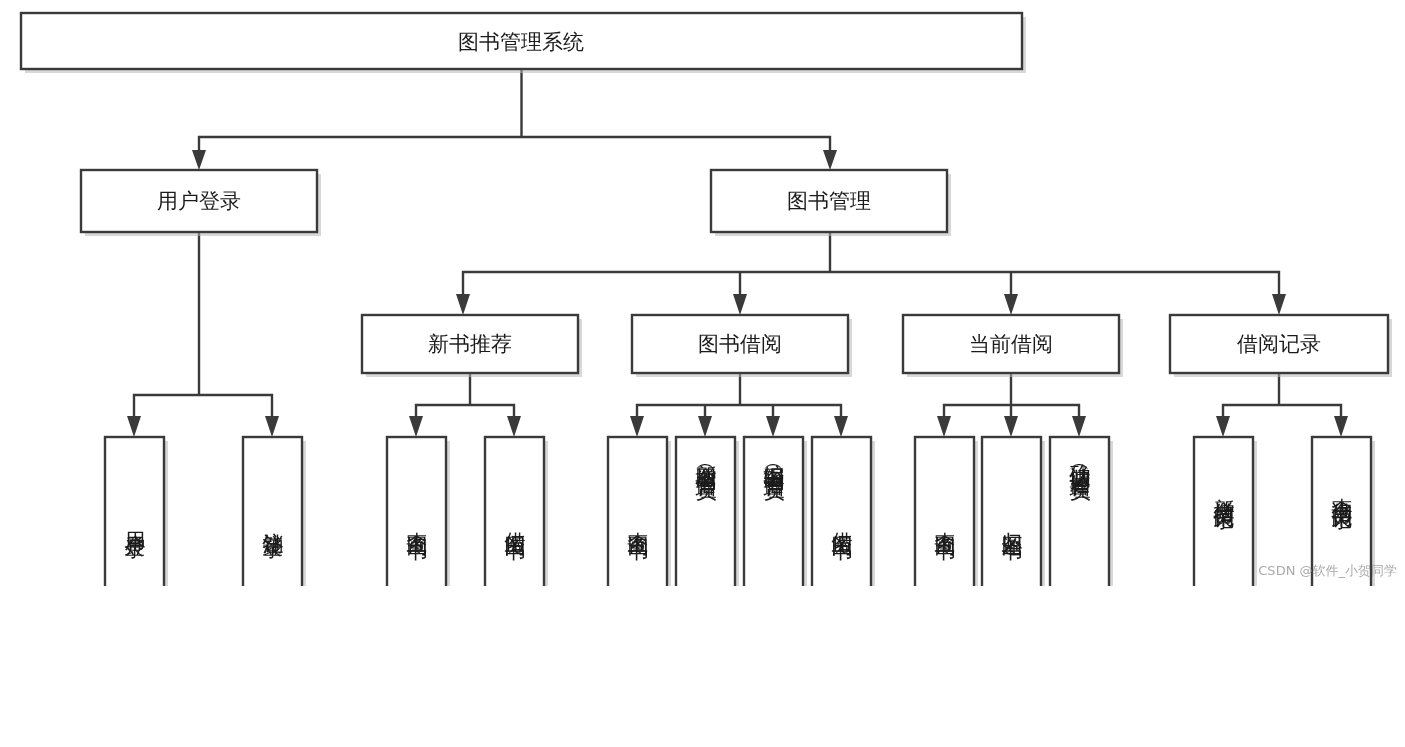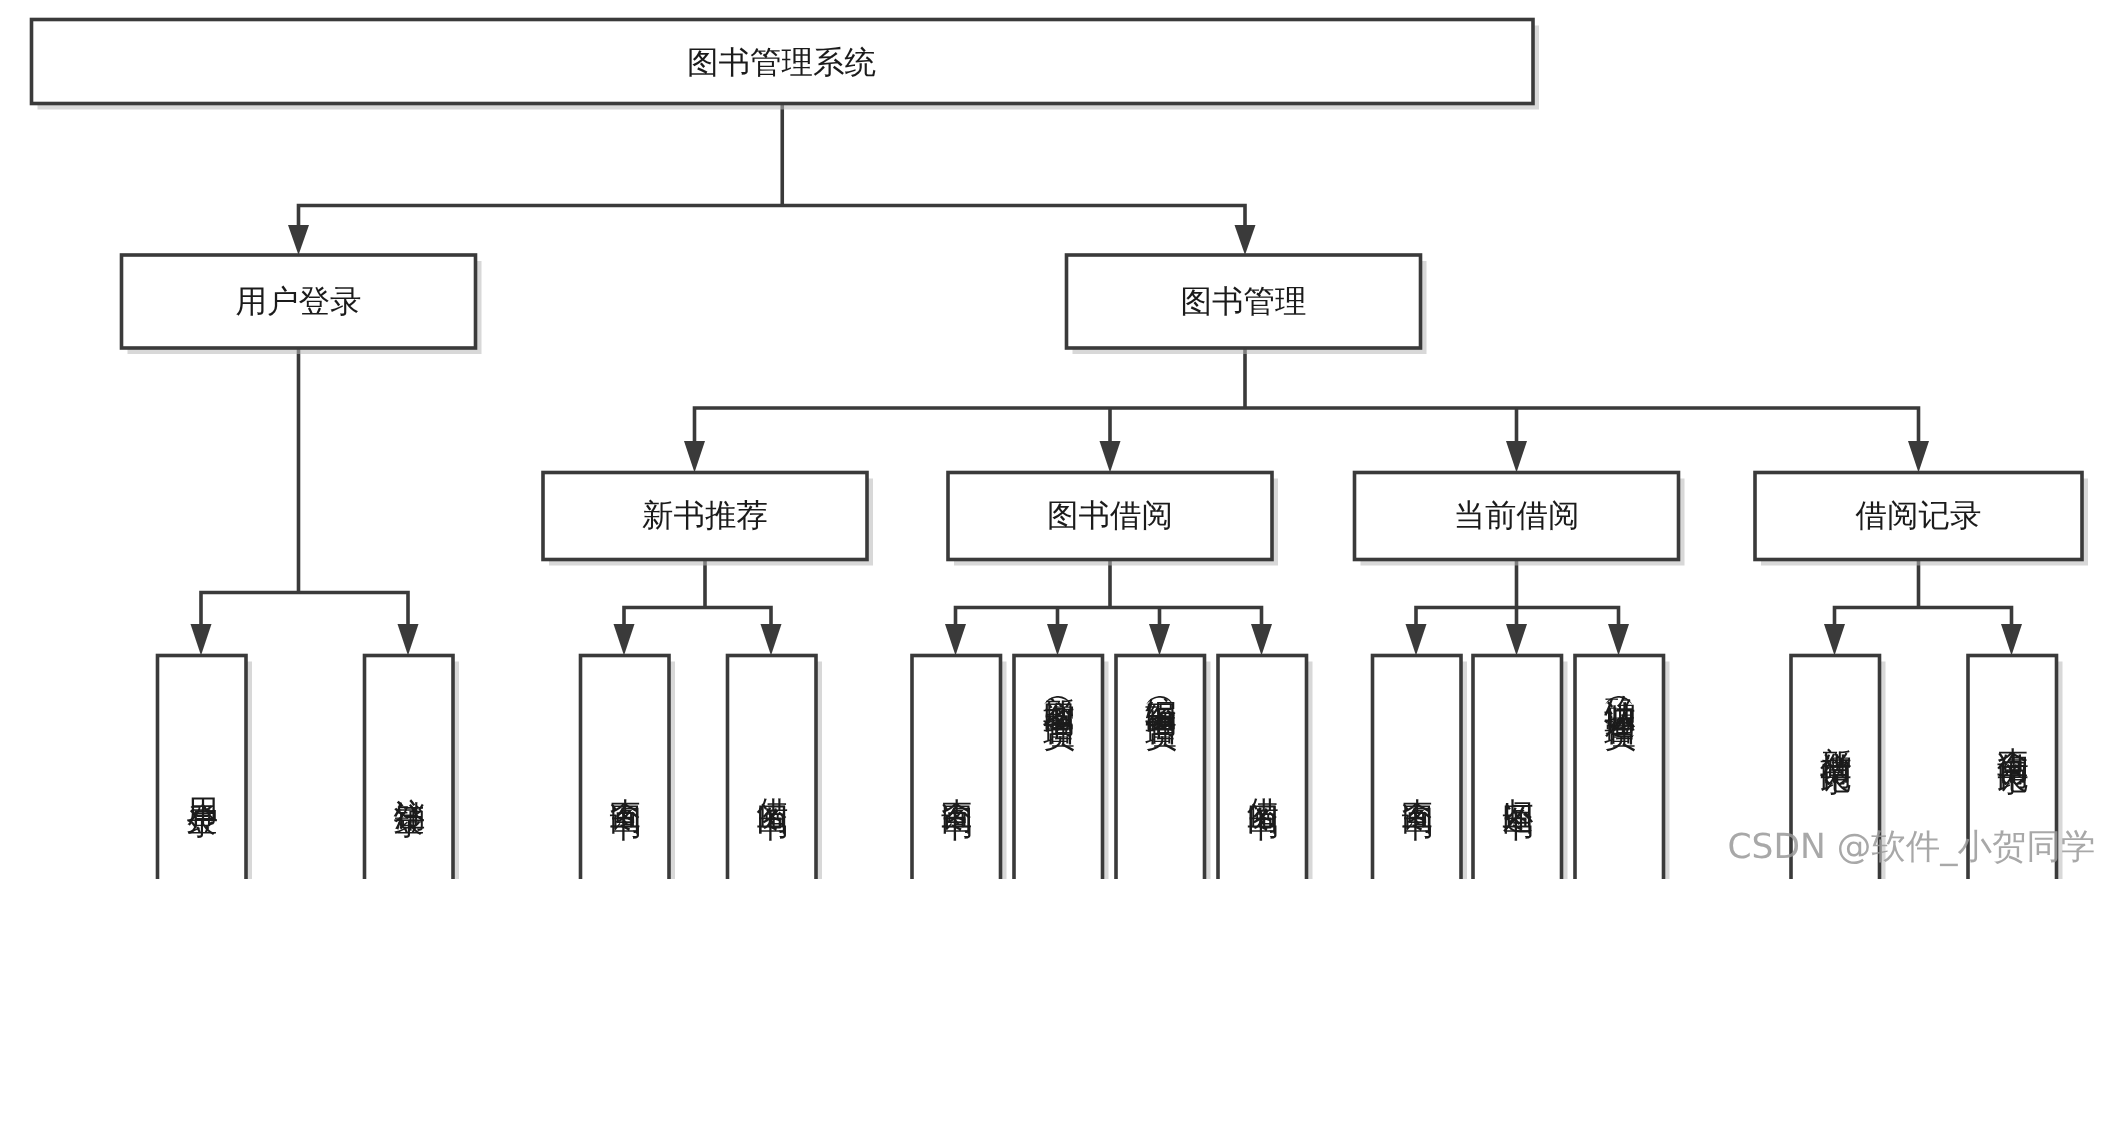--- a/index.html
+++ b/index.html
@@ -68,21 +68,21 @@
     line-height: 1;
     color: #1b1b1b;
     letter-spacing: 2.5px;
     white-space: nowrap;
   }
   .watermark {
     position: absolute;
     right: 8px;
     bottom: 6px;
     font-family: "DejaVu Sans", "Liberation Sans", sans-serif;
-    font-size: 23px;
+    font-size: 13px;
     color: #9a9a9a;
     opacity: 0.85;
     white-space: nowrap;
     pointer-events: none;
   }
 </style>
 </head>
 <body>
 
 <div id="diagram-root">

